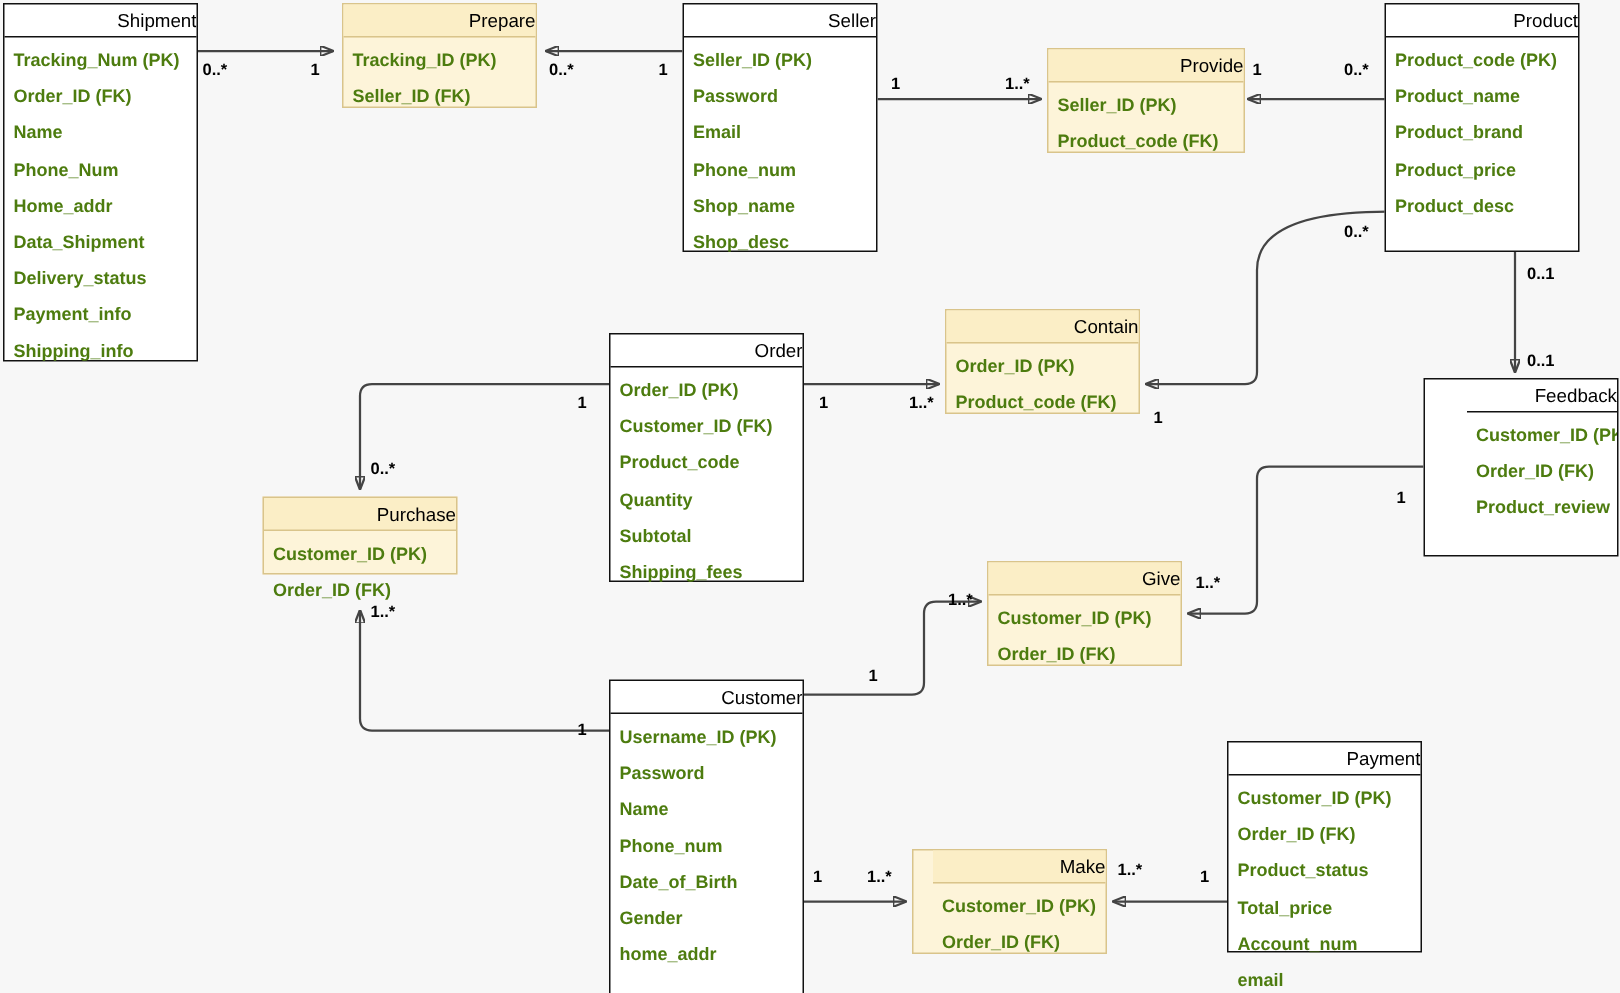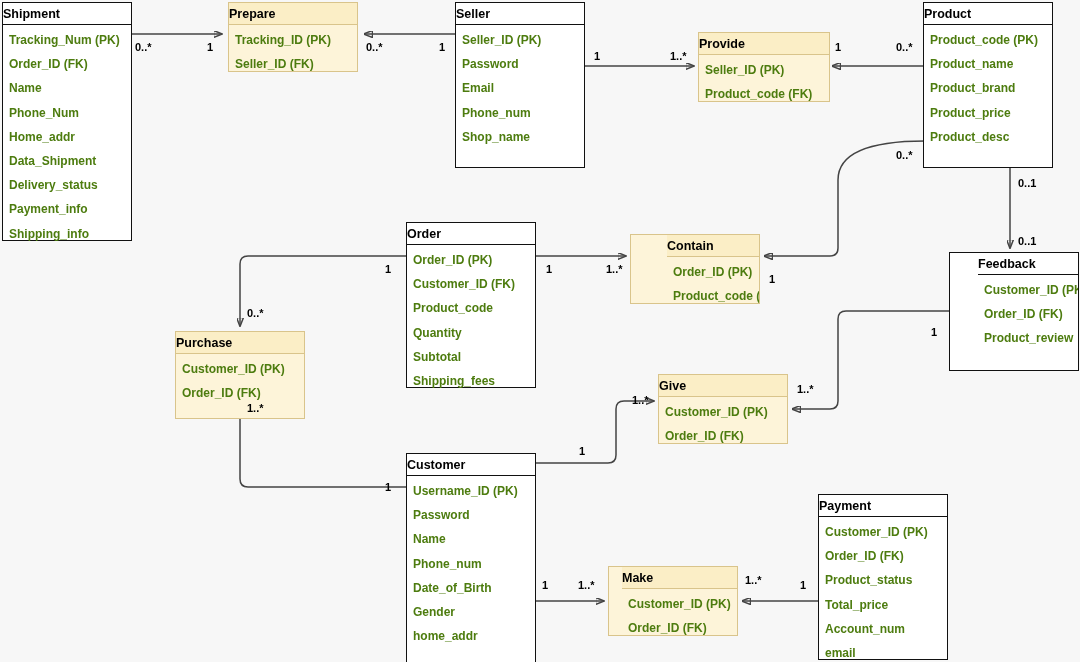--- a/index.html
+++ b/index.html
@@ -17,24 +17,24 @@
   }
   .entity {
     position: absolute;
     box-sizing: border-box;
     border: 1.6px solid #111111;
     background: #ffffff;
     z-index: 5;
   }
   .entity .ent-title {
     box-sizing: border-box;
-    text-align: left;
+    text-align: right;
     font-size: 12.5px;
     color: #000000;
-    font-weight: bold;
+    font-weight: normal;
     border-bottom: 1.4px solid #111111;
     line-height: 22px;
     height: 22px;
     white-space: nowrap;
     overflow: hidden;
   }
   .entity .ent-attrs {
     box-sizing: border-box;
     padding: 3px 0 4px 0;
   }
@@ -134,20 +134,21 @@
         </div>
       </div>
       <div class="entity" style="left: 455px; top: 2px; width: 130px; height: 166px;">
         <div class="ent-title">Seller</div>
         <div class="ent-attrs">
           <div class="attr">Seller_ID (PK)</div>
           <div class="attr">Password</div>
           <div class="attr">Email</div>
           <div class="attr">Phone_num</div>
           <div class="attr">Shop_name</div>
+          <div class="attr">Shop_desc</div>
         </div>
       </div>
       <div class="entity assoc" style="left: 698px; top: 32px; width: 132px; height: 70px;">
         <div class="ent-title">Provide</div>
         <div class="ent-attrs">
           <div class="attr">Seller_ID (PK)</div>
           <div class="attr">Product_code (FK)</div>
         </div>
       </div>
       <div class="entity" style="left: 923px; top: 2px; width: 130px; height: 166px;">
@@ -164,36 +165,36 @@
         <div class="ent-title">Order</div>
         <div class="ent-attrs">
           <div class="attr">Order_ID (PK)</div>
           <div class="attr">Customer_ID (FK)</div>
           <div class="attr">Product_code</div>
           <div class="attr">Quantity</div>
           <div class="attr">Subtotal</div>
           <div class="attr">Shipping_fees</div>
         </div>
       </div>
-      <div class="entity assoc" style="left: 630px; top: 234px; width: 130px; height: 70px; padding-left: 36px;">
+      <div class="entity assoc" style="left: 630px; top: 206px; width: 130px; height: 70px;">
         <div class="ent-title">Contain</div>
         <div class="ent-attrs">
           <div class="attr">Order_ID (PK)</div>
           <div class="attr">Product_code (FK)</div>
         </div>
       </div>
       <div class="entity" style="left: 949px; top: 252px; width: 130px; height: 119px; padding-left: 28px;">
         <div class="ent-title">Feedback</div>
         <div class="ent-attrs">
           <div class="attr">Customer_ID (PK)</div>
           <div class="attr">Order_ID (FK)</div>
           <div class="attr">Product_review</div>
         </div>
       </div>
-      <div class="entity assoc" style="left: 175px; top: 331px; width: 130px; height: 88px;">
+      <div class="entity assoc" style="left: 175px; top: 331px; width: 130px; height: 52px;">
         <div class="ent-title">Purchase</div>
         <div class="ent-attrs">
           <div class="attr">Customer_ID (PK)</div>
           <div class="attr">Order_ID (FK)</div>
         </div>
       </div>
       <div class="entity assoc" style="left: 658px; top: 374px; width: 130px; height: 70px;">
         <div class="ent-title">Give</div>
         <div class="ent-attrs">
           <div class="attr">Customer_ID (PK)</div>
@@ -212,21 +213,21 @@
           <div class="attr">home_addr</div>
         </div>
       </div>
       <div class="entity assoc" style="left: 608px; top: 566px; width: 130px; height: 70px; padding-left: 13px;">
         <div class="ent-title">Make</div>
         <div class="ent-attrs">
           <div class="attr">Customer_ID (PK)</div>
           <div class="attr">Order_ID (FK)</div>
         </div>
       </div>
-      <div class="entity" style="left: 818px; top: 494px; width: 130px; height: 166px;">
+      <div class="entity" style="left: 818px; top: 494px; width: 130px; height: 141px;">
         <div class="ent-title">Payment</div>
         <div class="ent-attrs">
           <div class="attr">Customer_ID (PK)</div>
           <div class="attr">Order_ID (FK)</div>
           <div class="attr">Product_status</div>
           <div class="attr">Total_price</div>
           <div class="attr">Account_num</div>
           <div class="attr">email</div>
         </div>
       </div>

